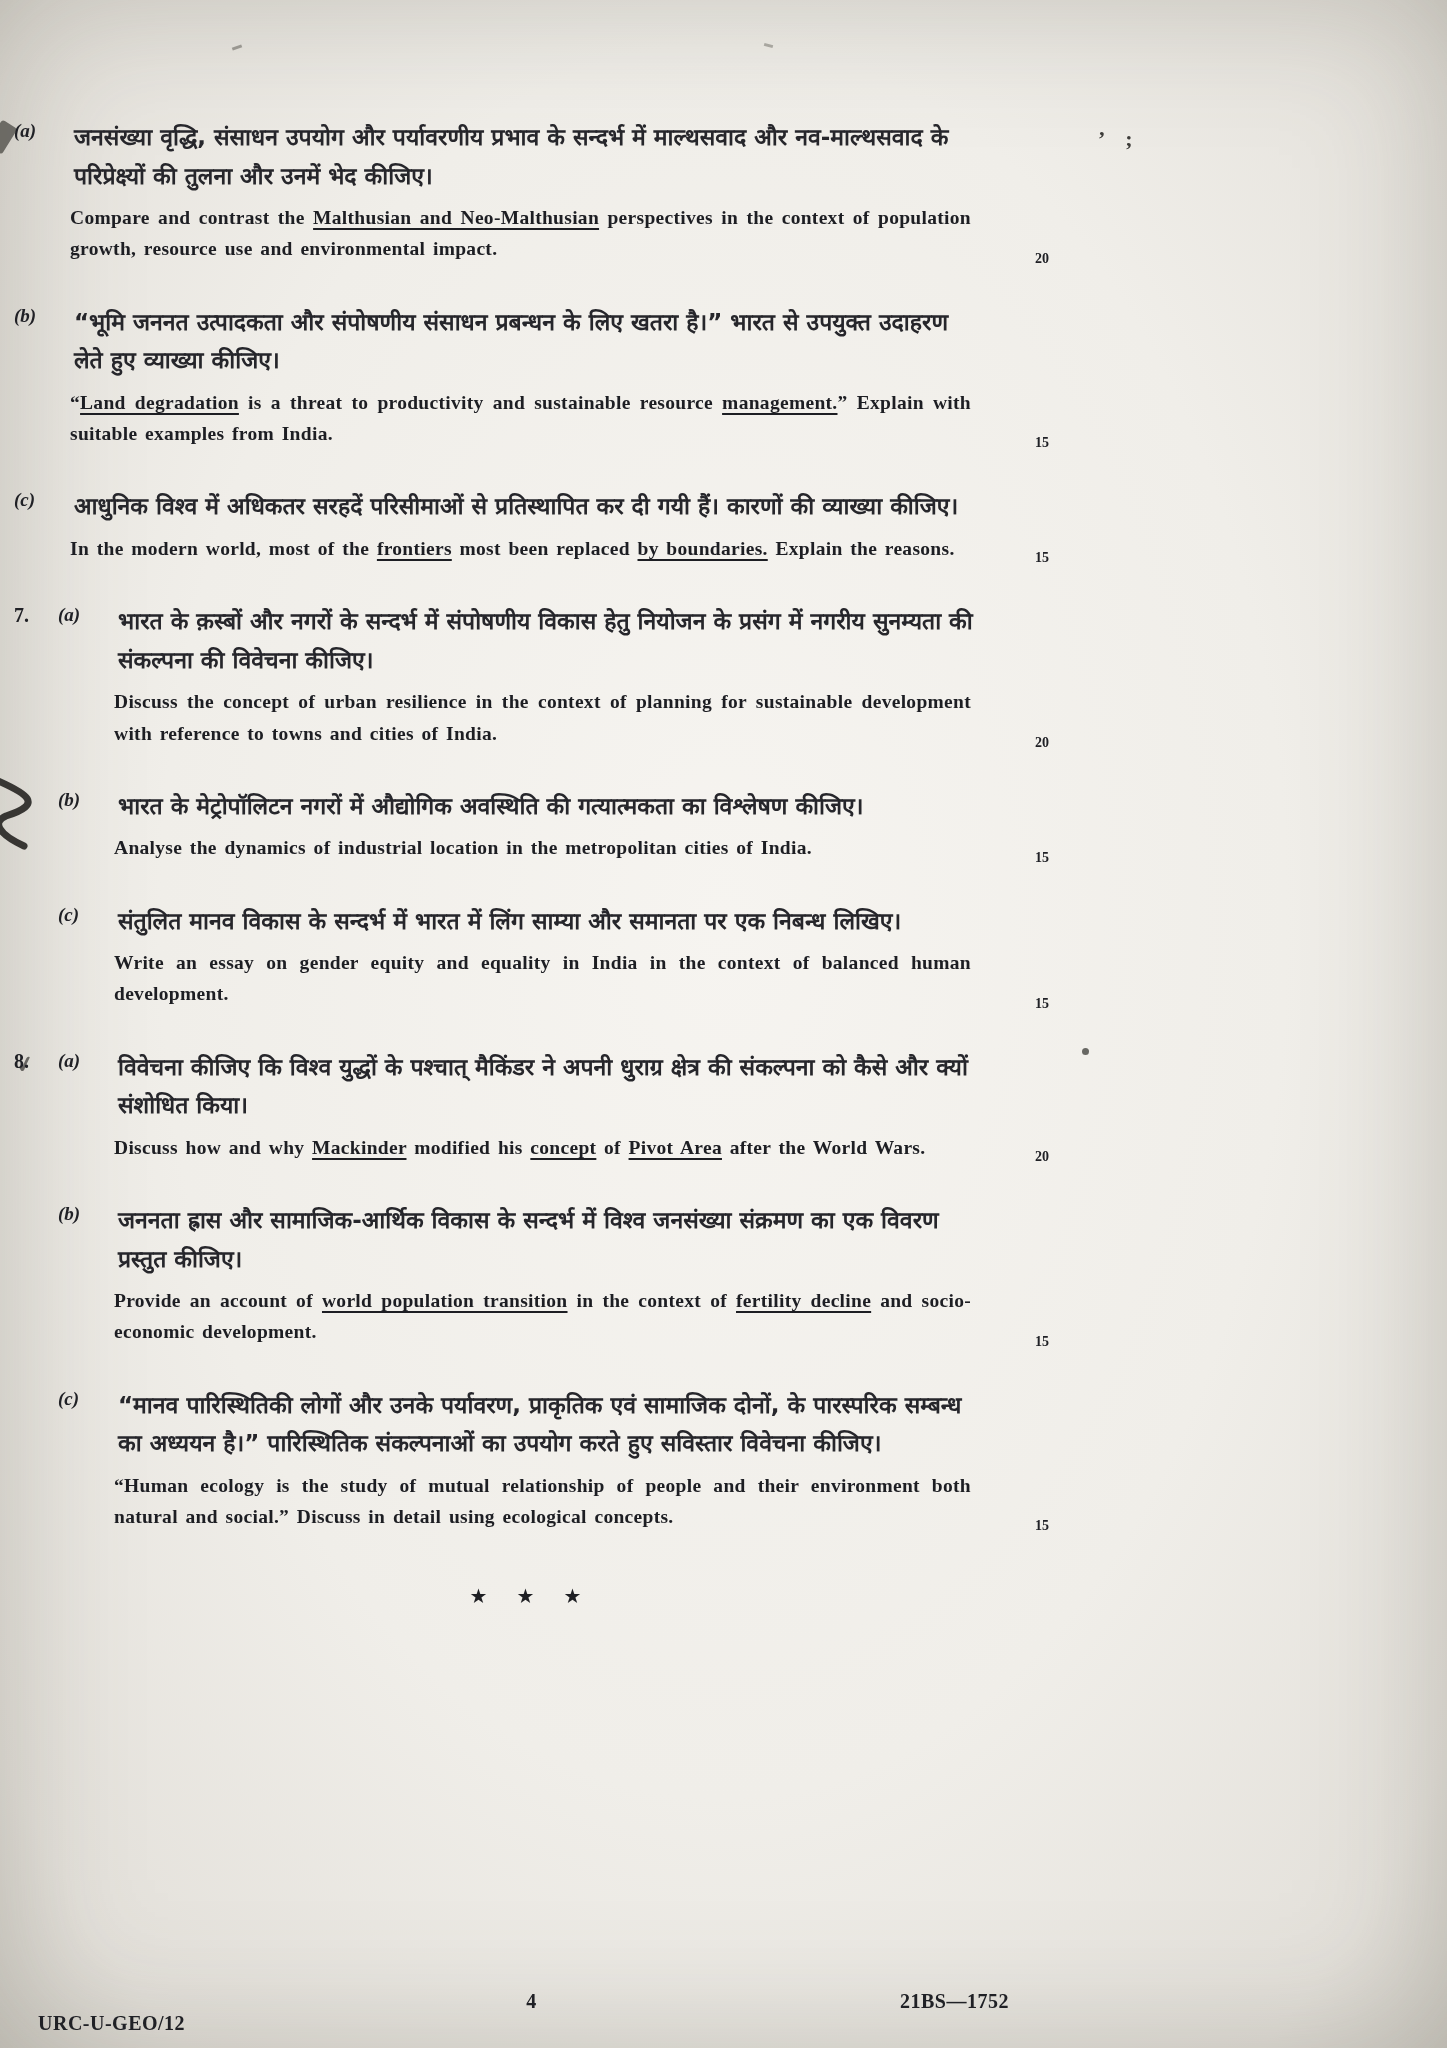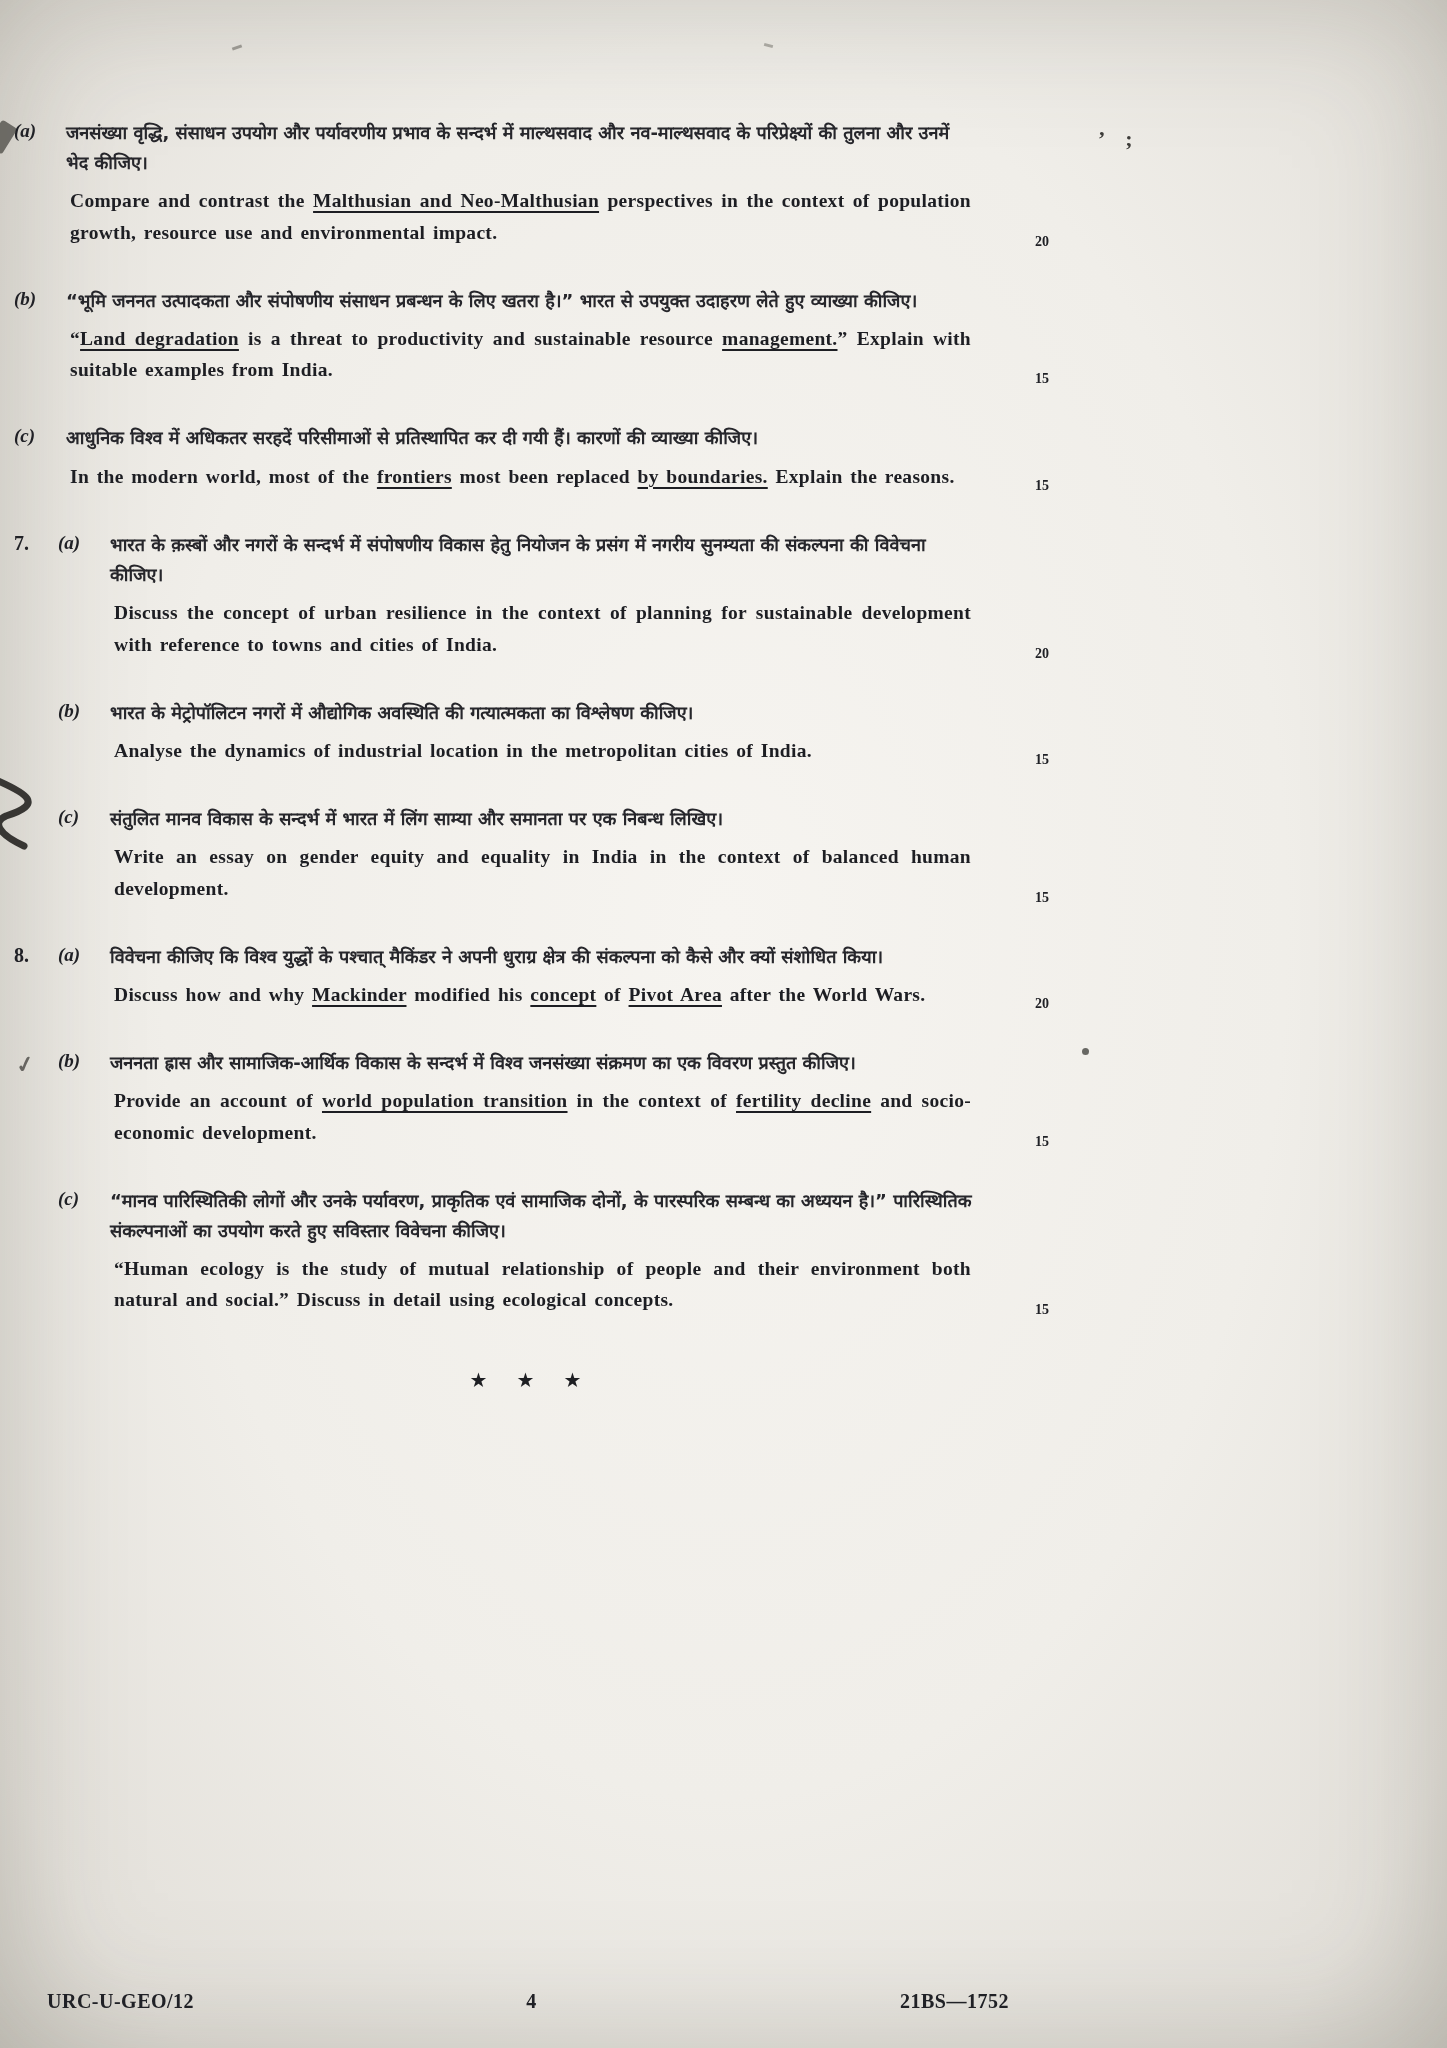--- a/index.html
+++ b/index.html
@@ -12,36 +12,36 @@
     font-family:"Liberation Serif", serif;
     color:#202126;
   }
   .content{position:absolute;left:14px;top:118px;width:1035px;}
   .question{margin-bottom:26px;}
   .part{display:flex;margin-bottom:34px;}
   .q-num{flex:0 0 44px;font-weight:700;font-size:20px;padding-top:2px;}
   .part-label{flex:0 0 52px;font-weight:700;font-style:italic;font-size:19px;padding-top:2px;}
   .part-body{flex:1;position:relative;padding-right:74px;}
   .hindi{
-    margin:0 0 7px 0;
+    margin:0 0 7px 8px;
     font-family:"DejaVu Sans","Liberation Sans",sans-serif;
-    font-size:18px;font-weight:600;line-height:1.68;color:#26262b;
+    font-size:23px;font-weight:600;line-height:1.68;color:#26262b;
   }
   .english{
     margin:4px;font-size:19.5px;font-weight:700;line-height:1.6;
     text-align:justify;letter-spacing:.3px;word-spacing:2.5px;color:#1d1e23;
   }
   .u{text-decoration:underline;text-decoration-thickness:2px;text-underline-offset:4px;}
   .marks{position:absolute;right:0;bottom:2px;font-weight:700;font-size:14px;}
   .stars{text-align:center;font-size:20px;letter-spacing:12px;margin-top:48px;color:#1e1f23;}
   .footer{
     position:absolute;left:14px;bottom:58px;width:1035px;
     font-weight:700;font-size:20px;letter-spacing:.5px;
   }
-  .footer .fl{position:absolute;left:33px;}
+  .footer .fl{position:absolute;left:24px;margin-top:22px;}
   .footer .fc{position:absolute;left:50%;transform:translateX(-50%);}
   .footer .fr{position:absolute;right:40px;}
   
   .artifact{position:absolute;pointer-events:none;}
   .a-corner{left:-7px;top:122px;width:18px;height:30px;background:#4a4843;opacity:.75;transform:rotate(32deg);border-radius:3px;}
   .a-scribble{left:-6px;top:772px;}
   .a-quotes{left:1098px;top:126px;font-size:22px;font-weight:700;color:#3c3b38;letter-spacing:8px;}
   .a-dot{left:1082px;top:1048px;width:7px;height:7px;border-radius:50%;background:#2e2d2a;opacity:.7;}
   .a-tick{left:16px;top:1052px;font-size:22px;font-weight:700;color:#4a4945;transform:rotate(-12deg);opacity:.8;}
   .a-speck1{left:232px;top:46px;width:10px;height:3px;background:#6b6962;opacity:.6;transform:rotate(-20deg);}

